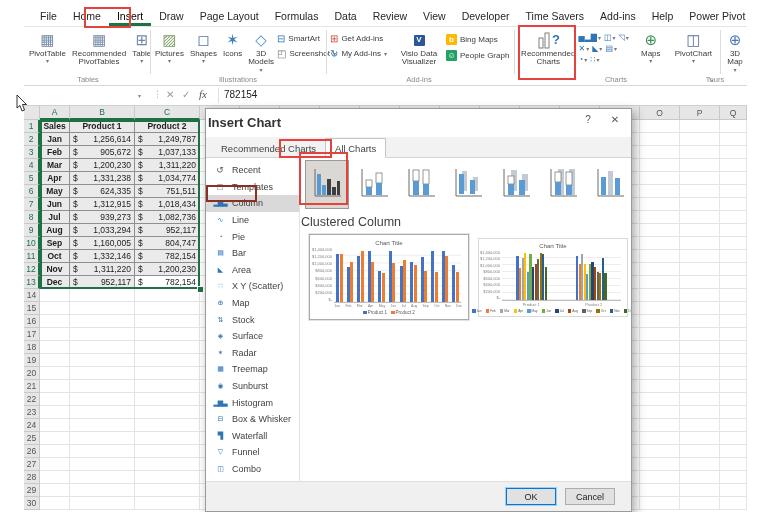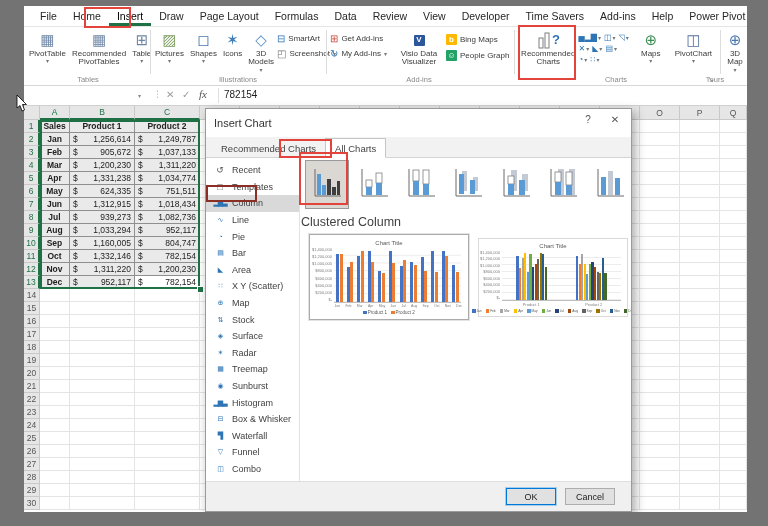--- a/index.html
+++ b/index.html
@@ -1,17 +1,17 @@
 <!DOCTYPE html>
 <html><head>
 <meta charset="utf-8">
 <style>
   html,body{margin:0;padding:0;}
   body{width:768px;height:526px;overflow:hidden;background:#000;font-family:"Liberation Sans",sans-serif;-webkit-font-smoothing:antialiased;}
-  .frame{position:relative;width:768px;height:526px;background:#737373;}
+  .frame{position:relative;width:768px;height:526px;background:#ffffff;}
   .app{position:absolute;left:24px;top:6px;width:723px;height:506px;background:#fff;overflow:hidden;}
 
   
   .menubar{position:absolute;left:0;top:0;width:100%;height:21px;background:#fff;display:flex;align-items:stretch;padding-left:8px;border-bottom:1px solid #e4e4e4;box-sizing:border-box;}
   .mitem{font-size:10.5px;color:#262626;padding:4px 8px 2px;white-space:nowrap;}
   .mitem.active{border-bottom:3px solid #1E7145;padding-bottom:0;color:#000;}
 
   
   .ribbon{position:absolute;left:0;top:21px;width:100%;height:59px;background:#fff;border-bottom:1px solid #d8d8d8;box-sizing:border-box;}
   .rsep{position:absolute;top:3px;height:44px;width:1px;background:#dcdcdc;}
@@ -50,21 +50,21 @@
   .cell.tbl{background:#EAEAEA;border-right:1px solid #8f8f8f;border-bottom:1px solid #8f8f8f;}
   .cell.tblh{font-weight:bold;justify-content:center;}
   .cell.monthc{font-weight:bold;justify-content:center;}
   .cell.activec{background:#fff;}
   .money{display:flex;justify-content:space-between;width:100%;padding:0 3px;box-sizing:border-box;}
   .selbox{position:absolute;left:16px;top:14px;width:160px;height:169px;border:2px solid #1E7145;box-sizing:border-box;pointer-events:none;z-index:5;}
   .fillhandle{position:absolute;left:173px;top:180px;width:5px;height:5px;background:#1E7145;border:1px solid #fff;z-index:6;}
 
   
   .dialog{position:absolute;left:181px;top:102px;width:427px;height:404px;background:#fff;border:1px solid #9a9a9a;box-shadow:3px 4px 10px rgba(0,0,0,.35);z-index:20;box-sizing:border-box;}
-  .dtitle{height:27px;display:flex;align-items:center;padding:0 8px;font-size:11px;color:#333;}
+  .dtitle{height:27px;display:flex;align-items:center;padding:0 2px;font-size:13px;color:#333;font-weight:bold;}
   .dhelp{position:absolute;right:32px;top:5px;width:22px;height:17px;text-align:center;color:#555;font-size:10px;}
   .dclose{position:absolute;right:5px;top:5px;width:22px;height:17px;text-align:center;color:#555;font-size:10px;}
   .dtabs{position:absolute;left:0;top:28px;right:0;height:21px;background:#f2f2f2;border-bottom:1px solid #d4d4d4;display:flex;align-items:flex-end;padding-left:6px;box-sizing:border-box;}
   .dtab{padding:4px 9px 3px;font-size:9.5px;color:#444;}
   .dtab.active{background:#fff;border:1px solid #c6c6c6;border-bottom:1px solid #fff;margin-bottom:-1px;}
   .dbody{position:absolute;top:49px;left:0;right:0;bottom:30px;display:flex;}
   .dlist{width:94px;border-right:1px solid #e2e2e2;padding-top:4px;box-sizing:border-box;}
   .dli{height:16.6px;display:flex;align-items:center;padding-left:7px;gap:5px;color:#3f3f3f;font-size:9px;white-space:nowrap;}
   .dli .ic{width:14px;font-size:7px;color:#2E75B6;text-align:center;letter-spacing:-1px;flex:none;}
   .dli.dark .ic{color:#555;font-size:9px;letter-spacing:0;}

